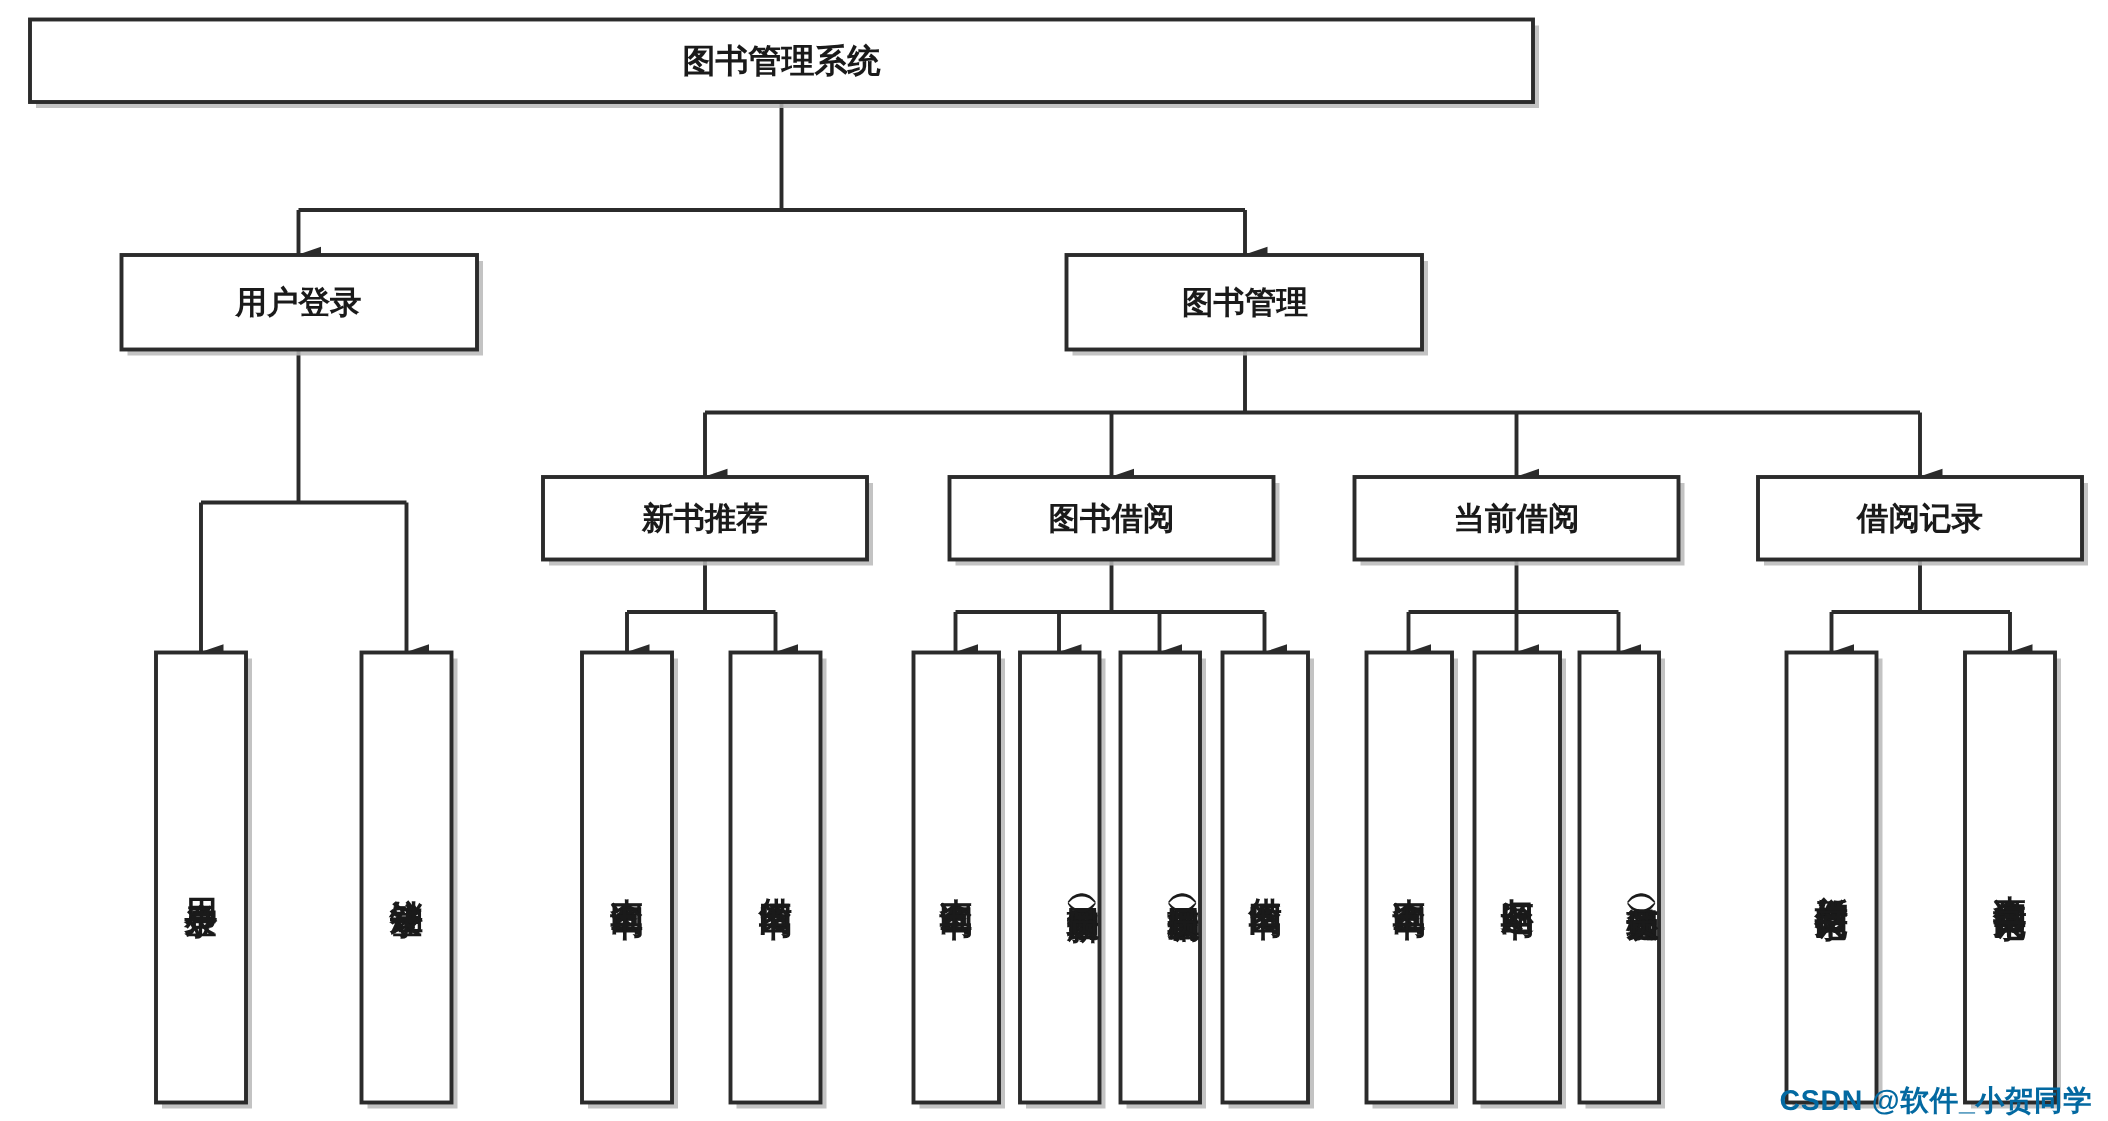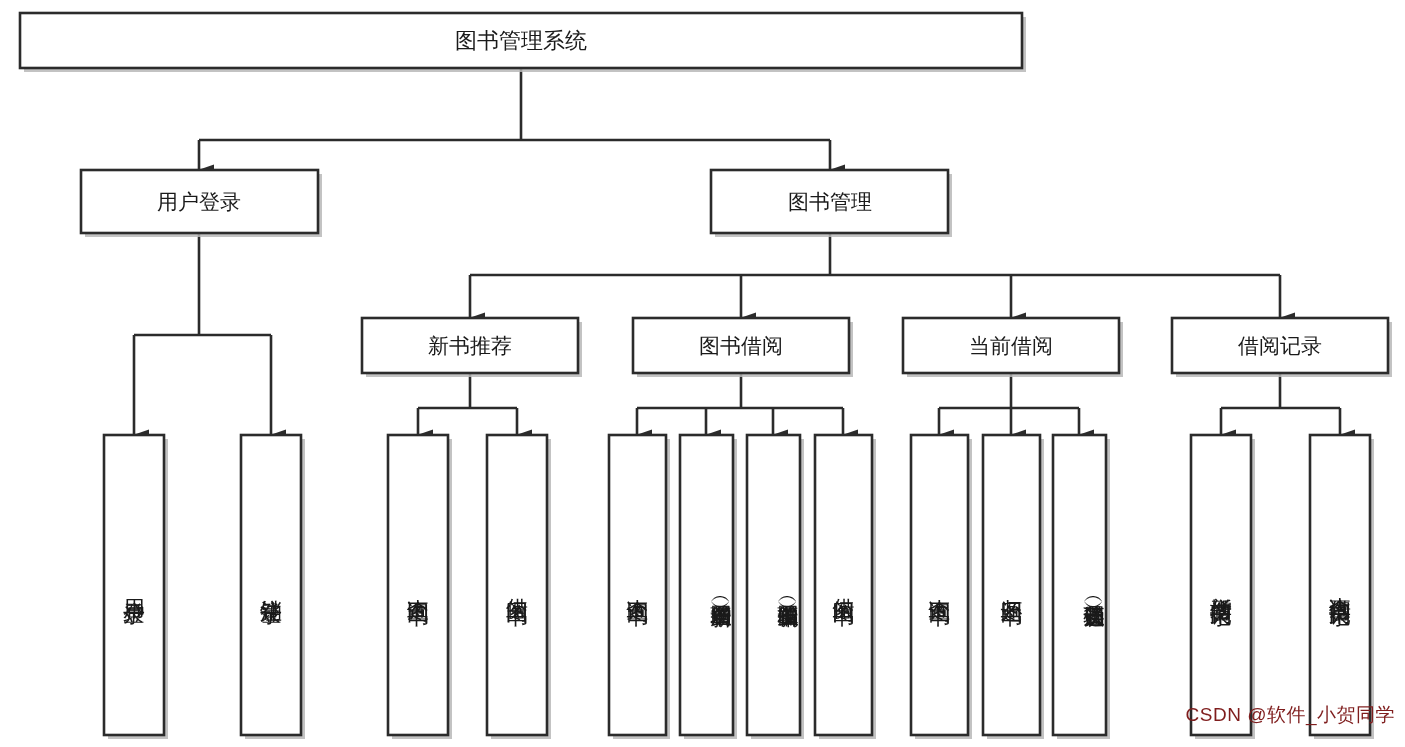--- a/index.html
+++ b/index.html
@@ -12,20 +12,21 @@
     height: 747px;
     font-family: "Liberation Sans", "DejaVu Sans", sans-serif;
     overflow: hidden;
     position: relative;
   }
   #diagram-root {
     position: relative;
     width: 1405px;
     height: 747px;
     background: #ffffff;
+    font-weight: bold;
   }
   svg.diagram-canvas {
     position: absolute;
     left: 0;
     top: 0;
     width: 1405px;
     height: 747px;
     display: block;
   }
   .node-box {
@@ -78,24 +79,24 @@
     pointer-events: none;
     user-select: none;
   }
   .leaf-label.tight {
     font-size: 21px;
     letter-spacing: 0px;
   }
   .watermark {
     position: absolute;
     right: 10px;
-    bottom: 19px;
+    bottom: 0;
     font-family: "Liberation Sans", "DejaVu Sans", sans-serif;
     font-size: 19px;
-    color: #7f1d1d;
+    color: #0369a1;
     letter-spacing: 0.5px;
     user-select: none;
   }
 </style>
 </head>
 <body>
 
 <div id="diagram-root">
 
   <svg class="diagram-canvas" viewBox="0 0 1405 747" xmlns="http://www.w3.org/2000/svg">

